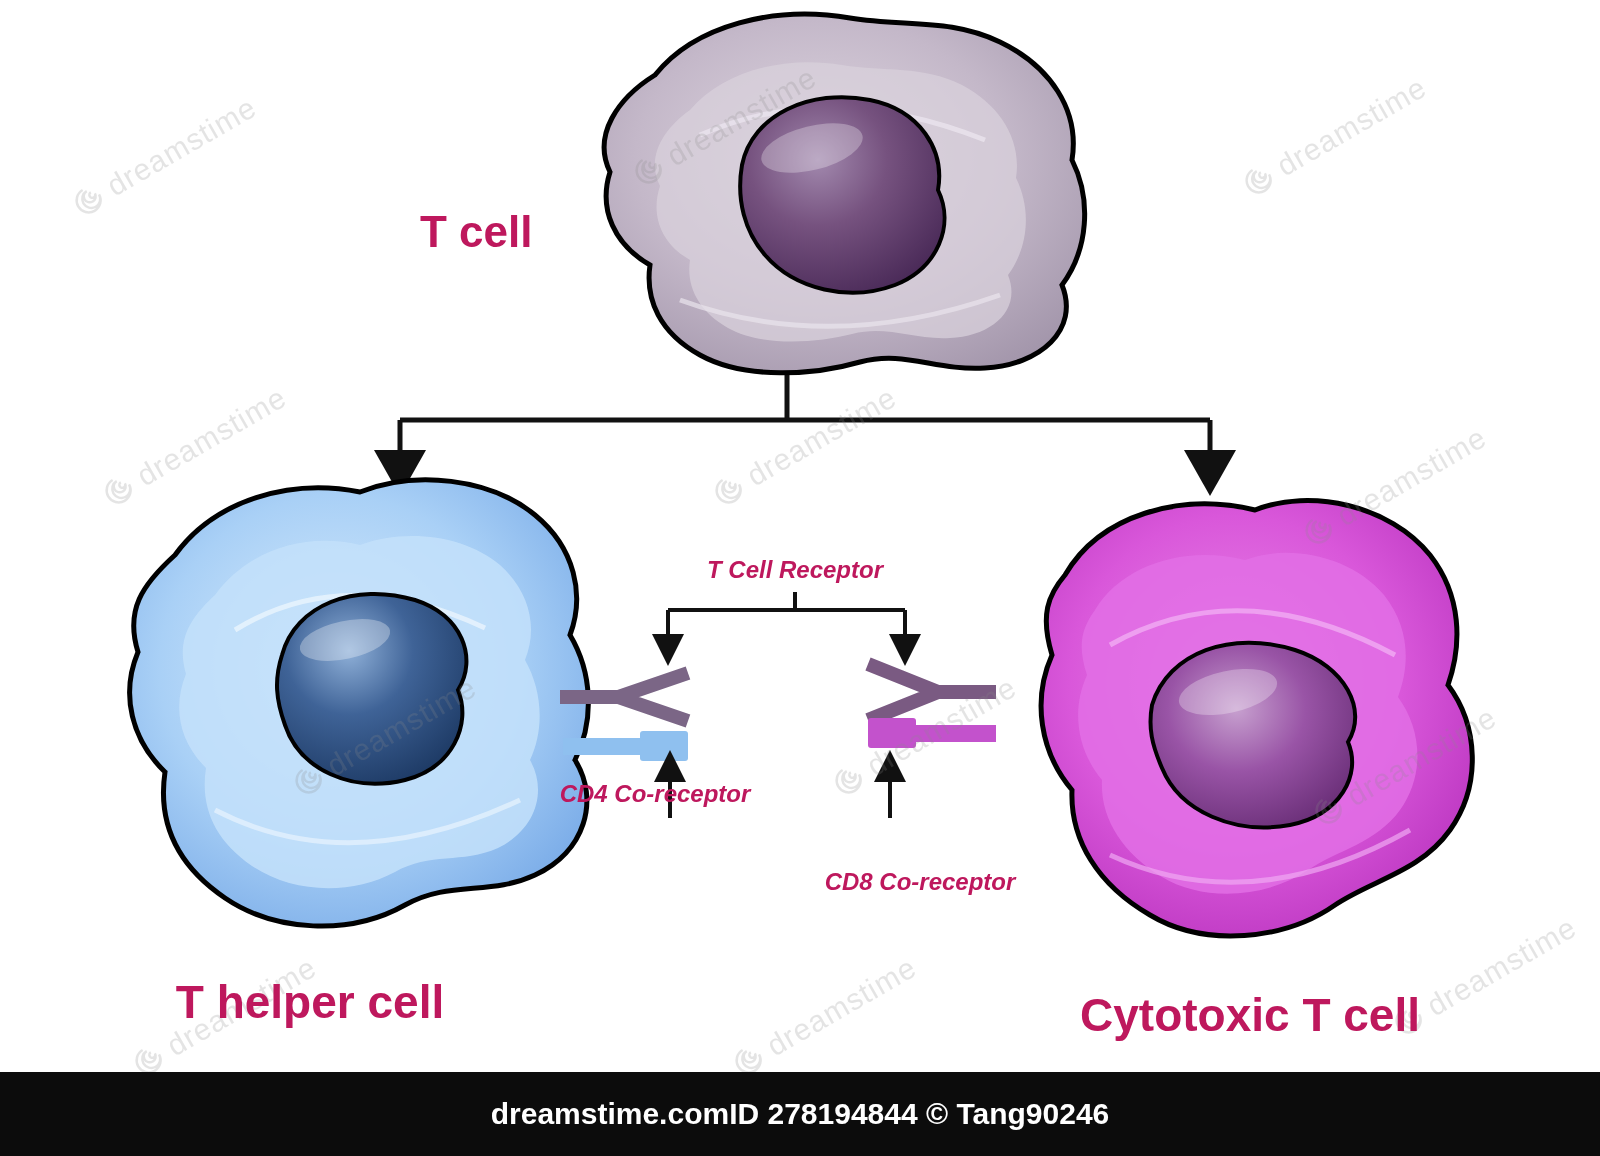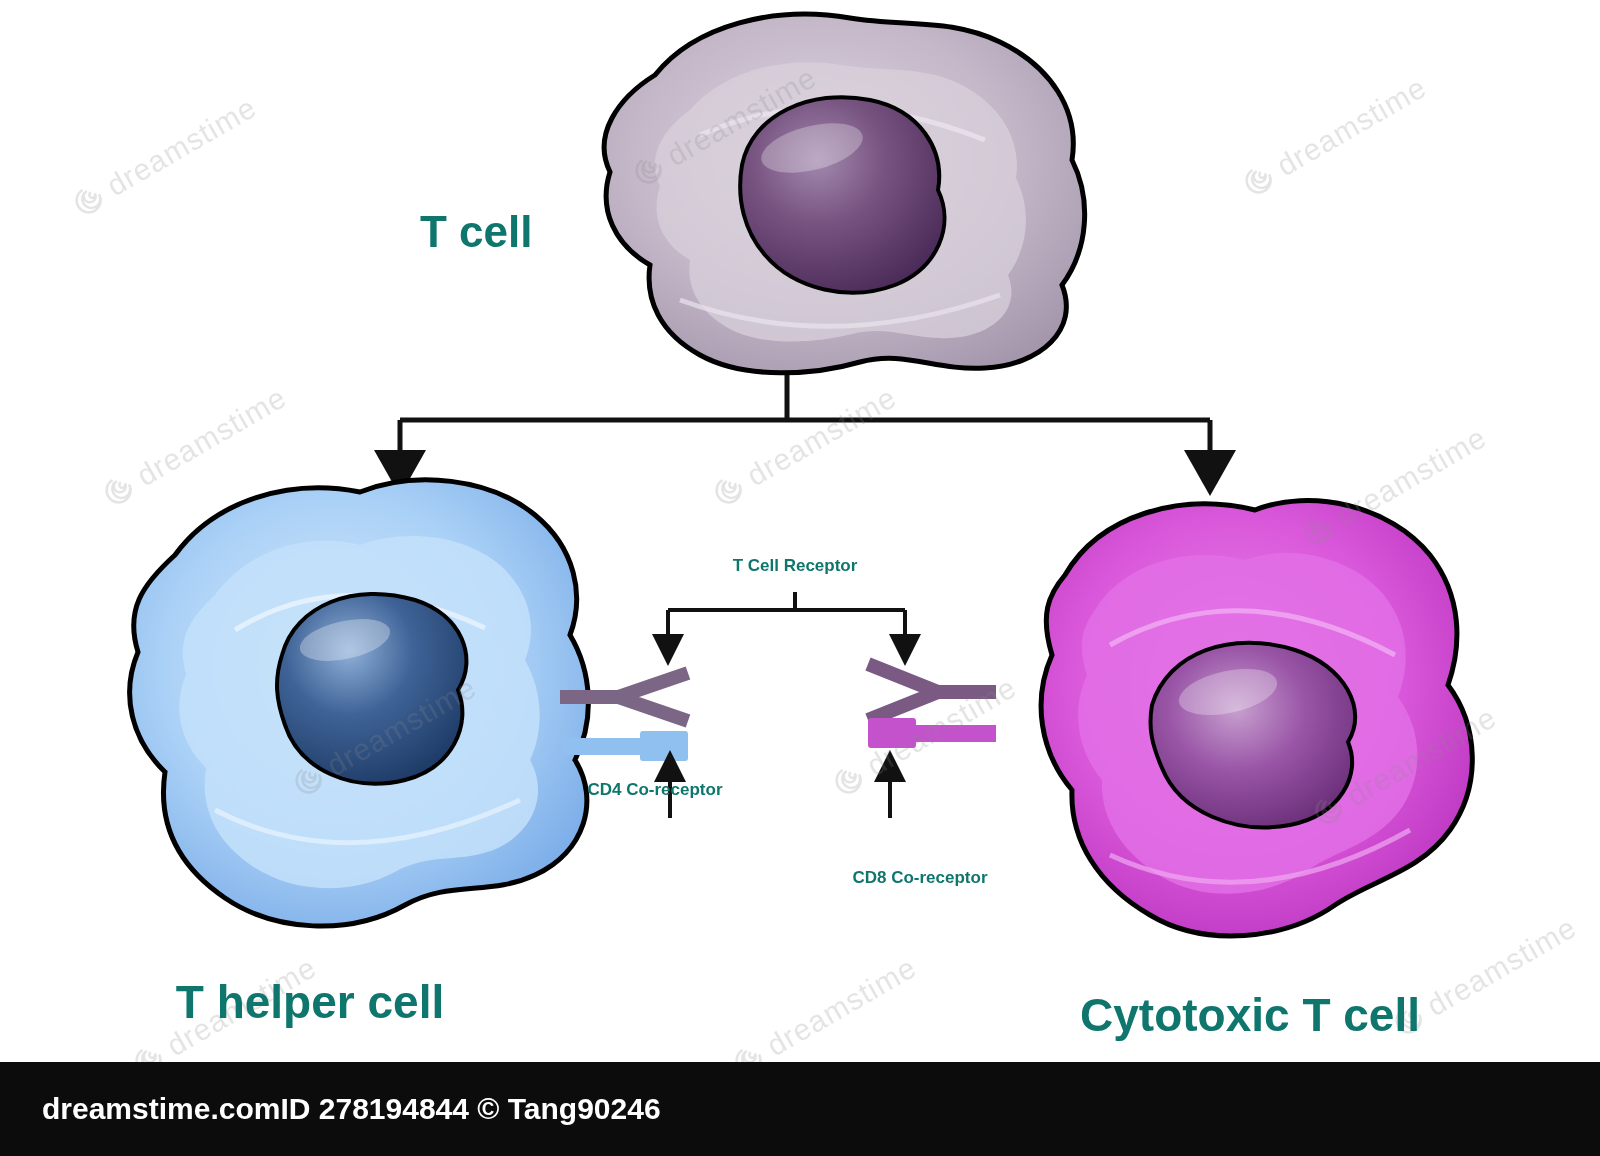--- a/index.html
+++ b/index.html
@@ -8,51 +8,51 @@
   .stage {
     position: relative;
     width: 1600px;
     height: 1156px;
     background: #ffffff;
     overflow: hidden;
   }
   .diagram-svg { position: absolute; left: 0; top: 0; }
   .label {
     position: absolute;
-    color: #0f766e;
+    color: #be185d;
     font-weight: bold;
     white-space: nowrap;
     z-index: 5;
   }
   .label.centered { transform: translateX(-50%); }
   .cell-title { font-size: 44px; }
   .cell-title-big { font-size: 46px; }
-  .small-label { font-size: 17px; }
+  .small-label { font-size: 24px; font-style: italic; }
   .watermark {
     position: absolute;
     display: flex;
     align-items: center;
     gap: 7px;
     color: #8a8a8a;
     opacity: 0.22;
     transform: rotate(-30deg);
     font-size: 30px;
     letter-spacing: 1px;
     z-index: 4;
     pointer-events: none;
   }
   .watermark svg { flex: 0 0 auto; }
   .footer-bar {
     position: absolute;
     left: 0; right: 0; bottom: 0;
-    height: 94px;
+    height: 84px;
     background: #0c0c0c;
     display: flex;
     align-items: center;
-    justify-content: flex-start;
+    justify-content: center;
     padding: 0 42px;
     z-index: 10;
   }
   .footer-site, .footer-credit {
     color: #ffffff;
     font-weight: bold;
     font-size: 30px;
     white-space: nowrap;
   }
 </style>

